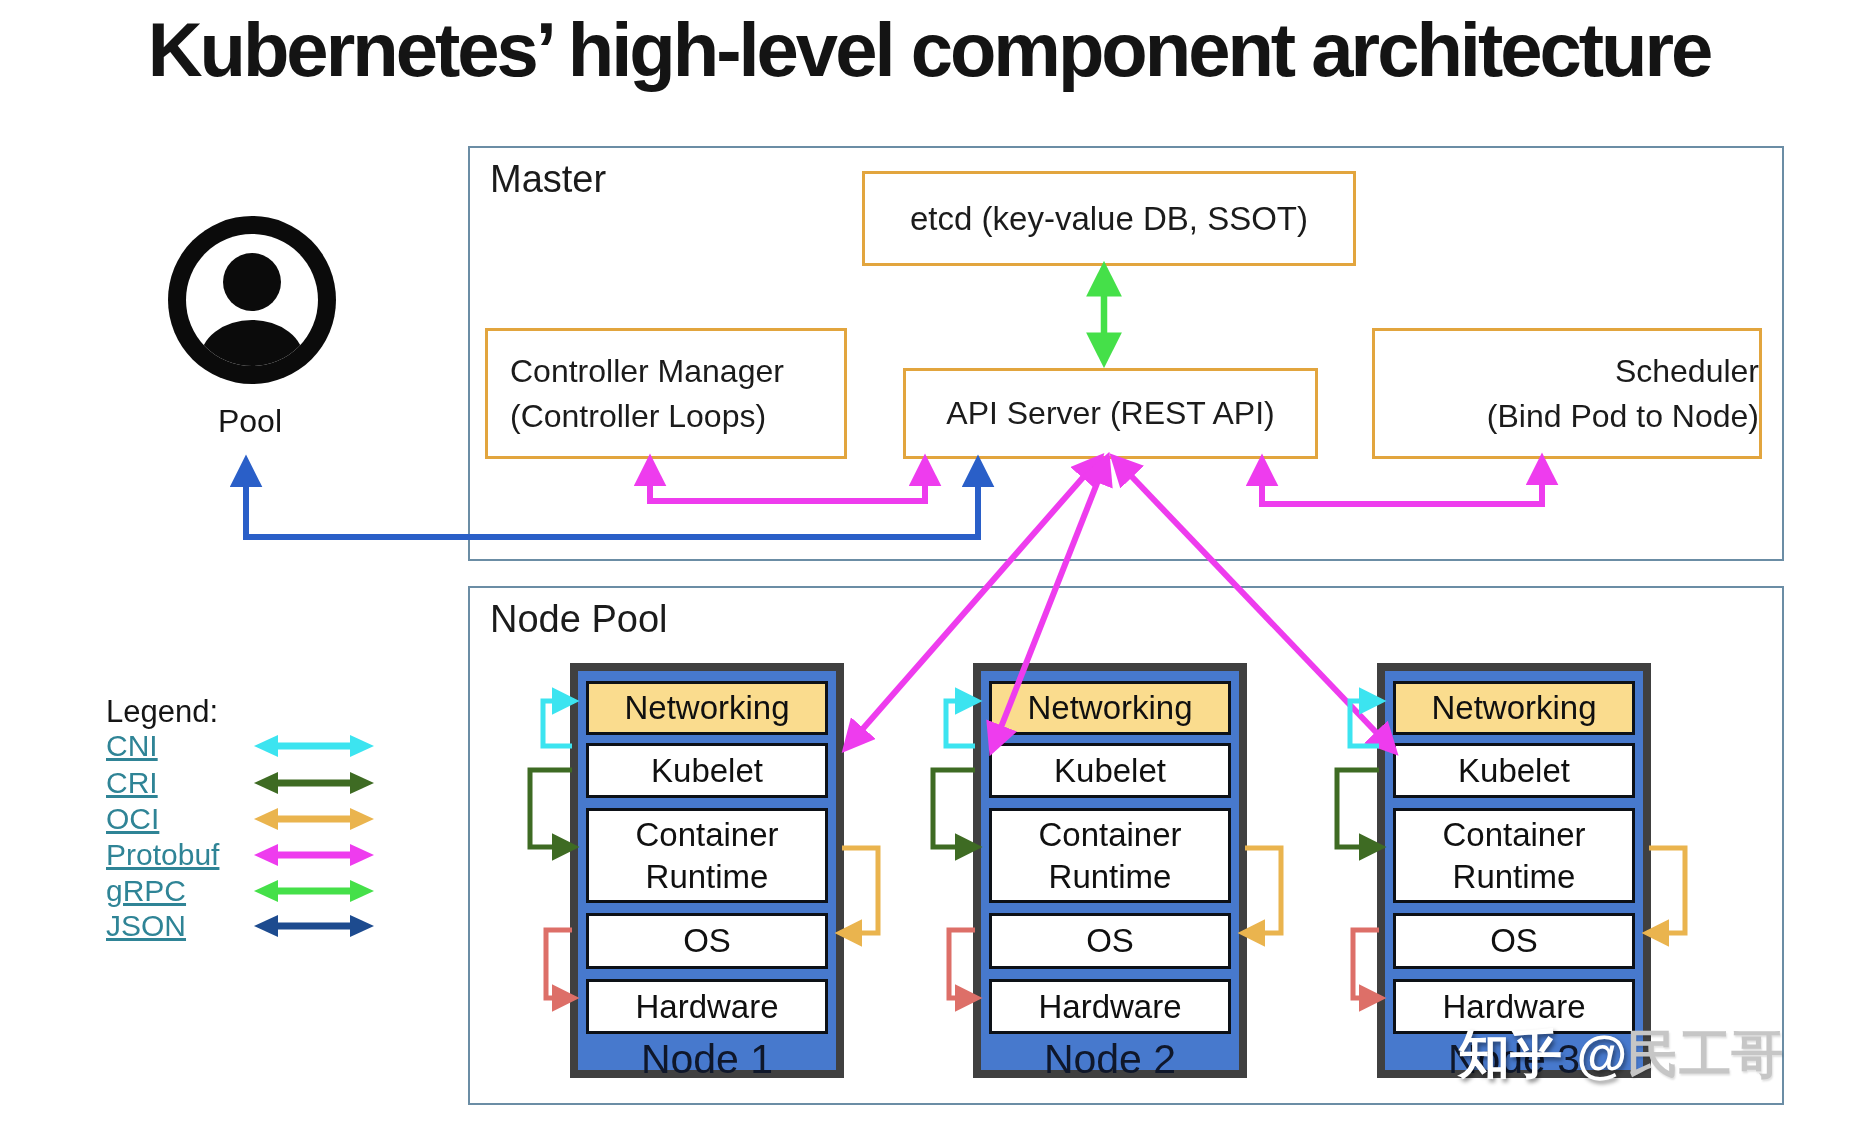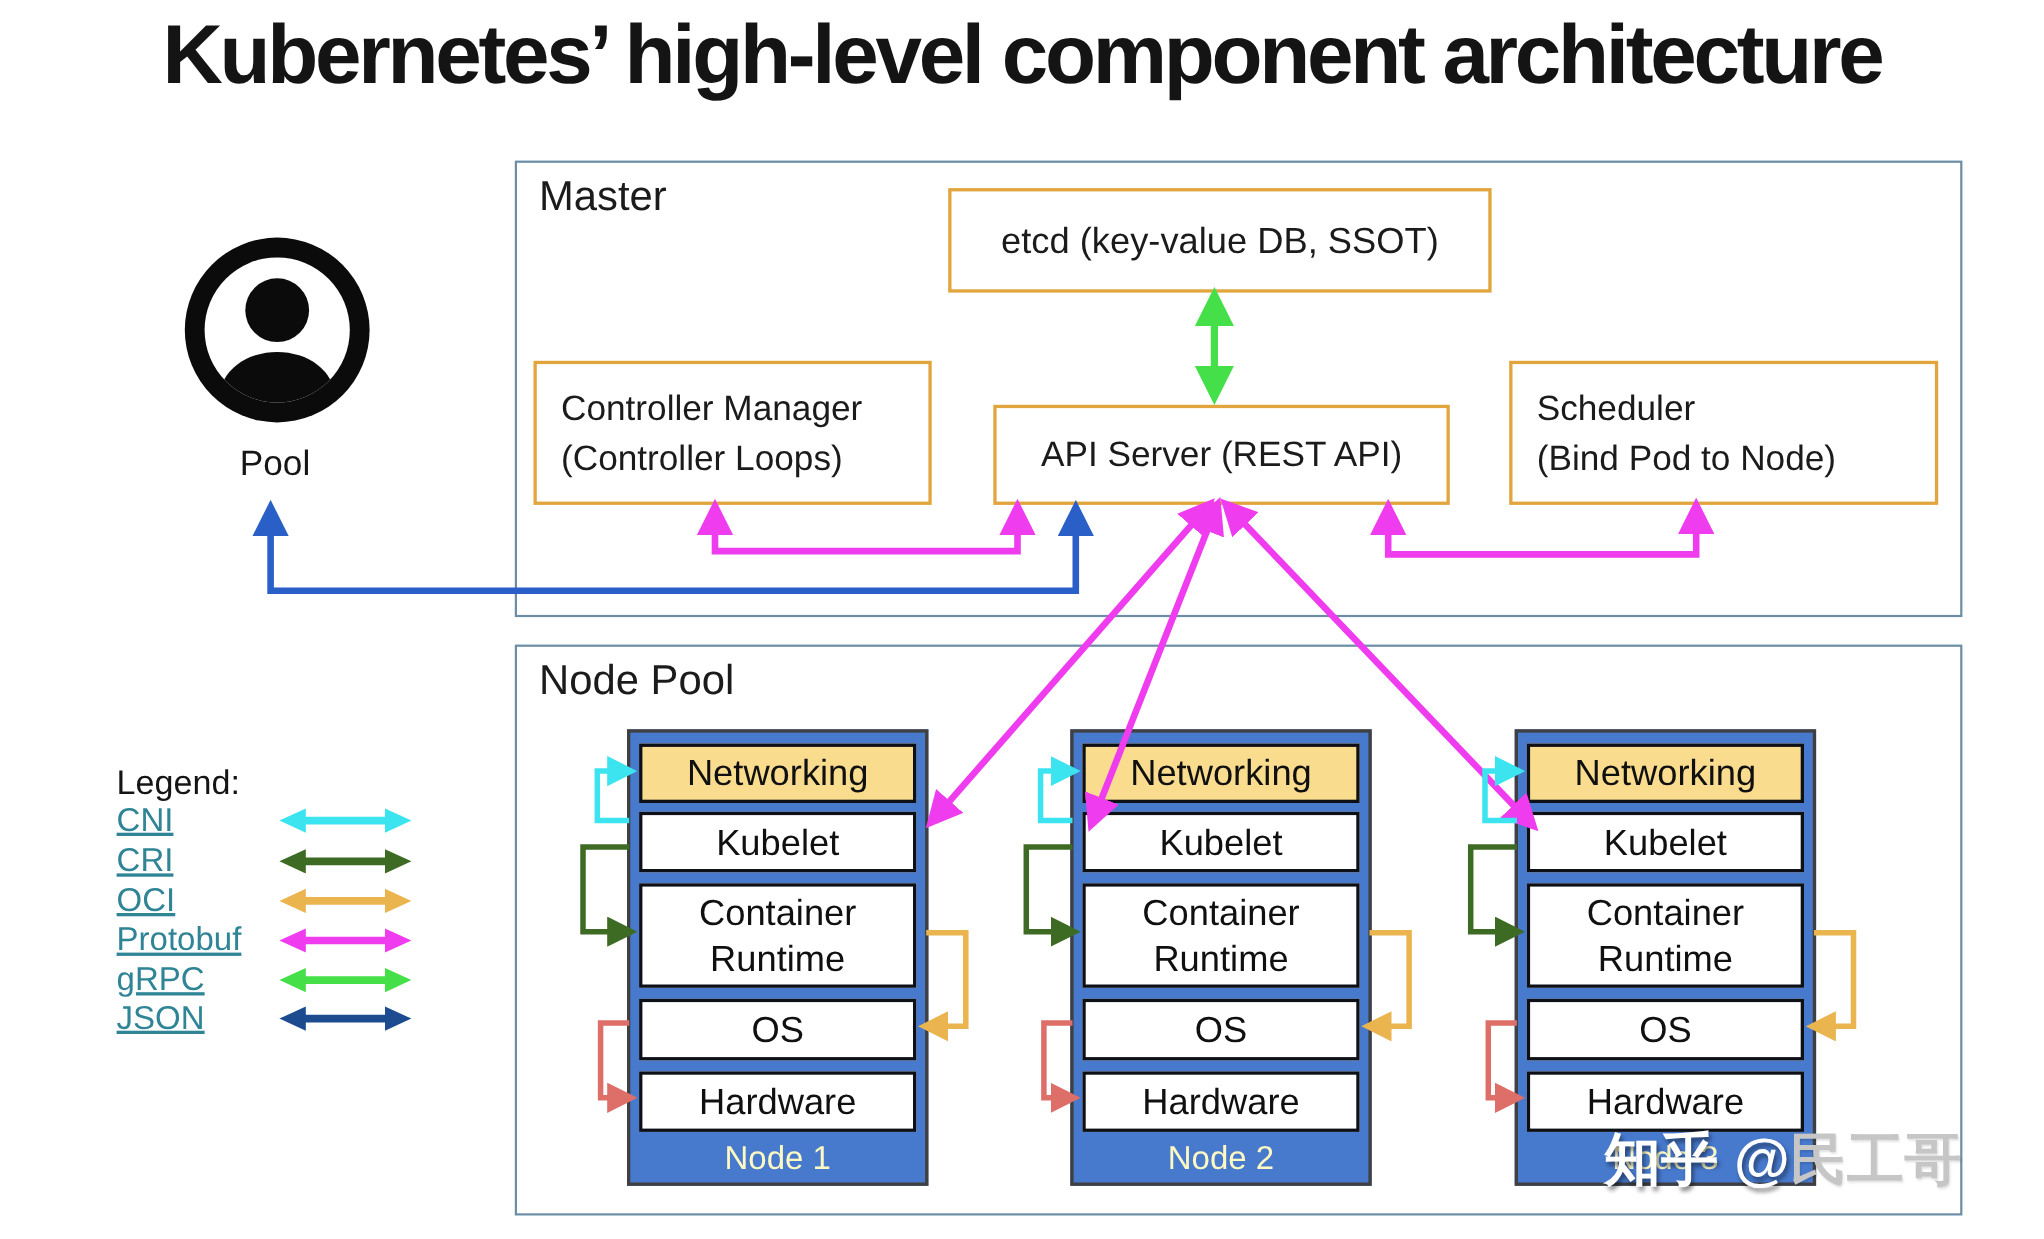--- a/index.html
+++ b/index.html
@@ -20,41 +20,41 @@
   .obox{
     position:absolute;background:#ffffff;border:3px solid #e2a53e;
     display:flex;flex-direction:column;justify-content:center;
     font-size:32px;color:#1b1b1b;line-height:1.38;
   }
   .obox.center{align-items:center;text-align:center;}
   .obox.leftpad{padding-left:22px;}
   .box-etcd{left:862px;top:171px;width:488px;height:89px;font-size:33px;}
   .box-cm{left:485px;top:328px;width:334px;height:125px;}
   .box-api{left:903px;top:368px;width:409px;height:85px;}
-  .box-sched{left:1372px;top:328px;width:362px;height:125px;}
+  .box-sched{left:1372px;top:328px;width:362px;height:125px;align-items:flex-end;}
   
   .user-icon{position:absolute;left:166px;top:214px;}
   .user-label{position:absolute;left:160px;top:403px;width:180px;text-align:center;font-size:32px;}
   
-  .node{position:absolute;top:663px;width:274px;height:415px;background:#4779cd;border:3px solid #404040;box-sizing:border-box;}
+  .node{position:absolute;top:663px;width:274px;height:415px;background:#4779cd;border:8px solid #404040;box-sizing:border-box;}
   .node.n1{left:570px;} .node.n2{left:973px;} .node.n3{left:1377px;}
   .layer{
     position:absolute;left:8px;right:8px;background:#ffffff;border:3px solid #0d1117;
     display:flex;align-items:center;justify-content:center;text-align:center;
     font-size:33px;color:#101010;line-height:1.25;box-sizing:border-box;
   }
   .layer.networking{top:10px;height:54px;background:#fadc8e;}
   .layer.kubelet{top:72px;height:55px;}
   .layer.runtime{top:137px;height:95px;padding:0 14px;}
   .layer.os{top:242px;height:56px;}
   .layer.hardware{top:308px;height:55px;}
   .node-name{
     position:absolute;left:0;right:0;top:367px;height:42px;
     display:flex;align-items:center;justify-content:center;
-    font-size:30px;color:#fef9c3;
+    font-size:41px;color:#0f172a;
   }
   
   .legend-title{position:absolute;left:106px;top:694px;font-size:31px;color:#151515;}
   .legend-row{position:absolute;left:106px;height:30px;white-space:nowrap;}
   .legend-row .lg-label{
     display:inline-block;width:146px;font-size:30px;color:#2f8496;
     text-decoration:underline;vertical-align:middle;
   }
   .legend-row svg{vertical-align:middle;}
   .lr-0{top:729px;} .lr-1{top:766px;} .lr-2{top:802px;} .lr-3{top:838px;} .lr-4{top:874px;} .lr-5{top:909px;}

